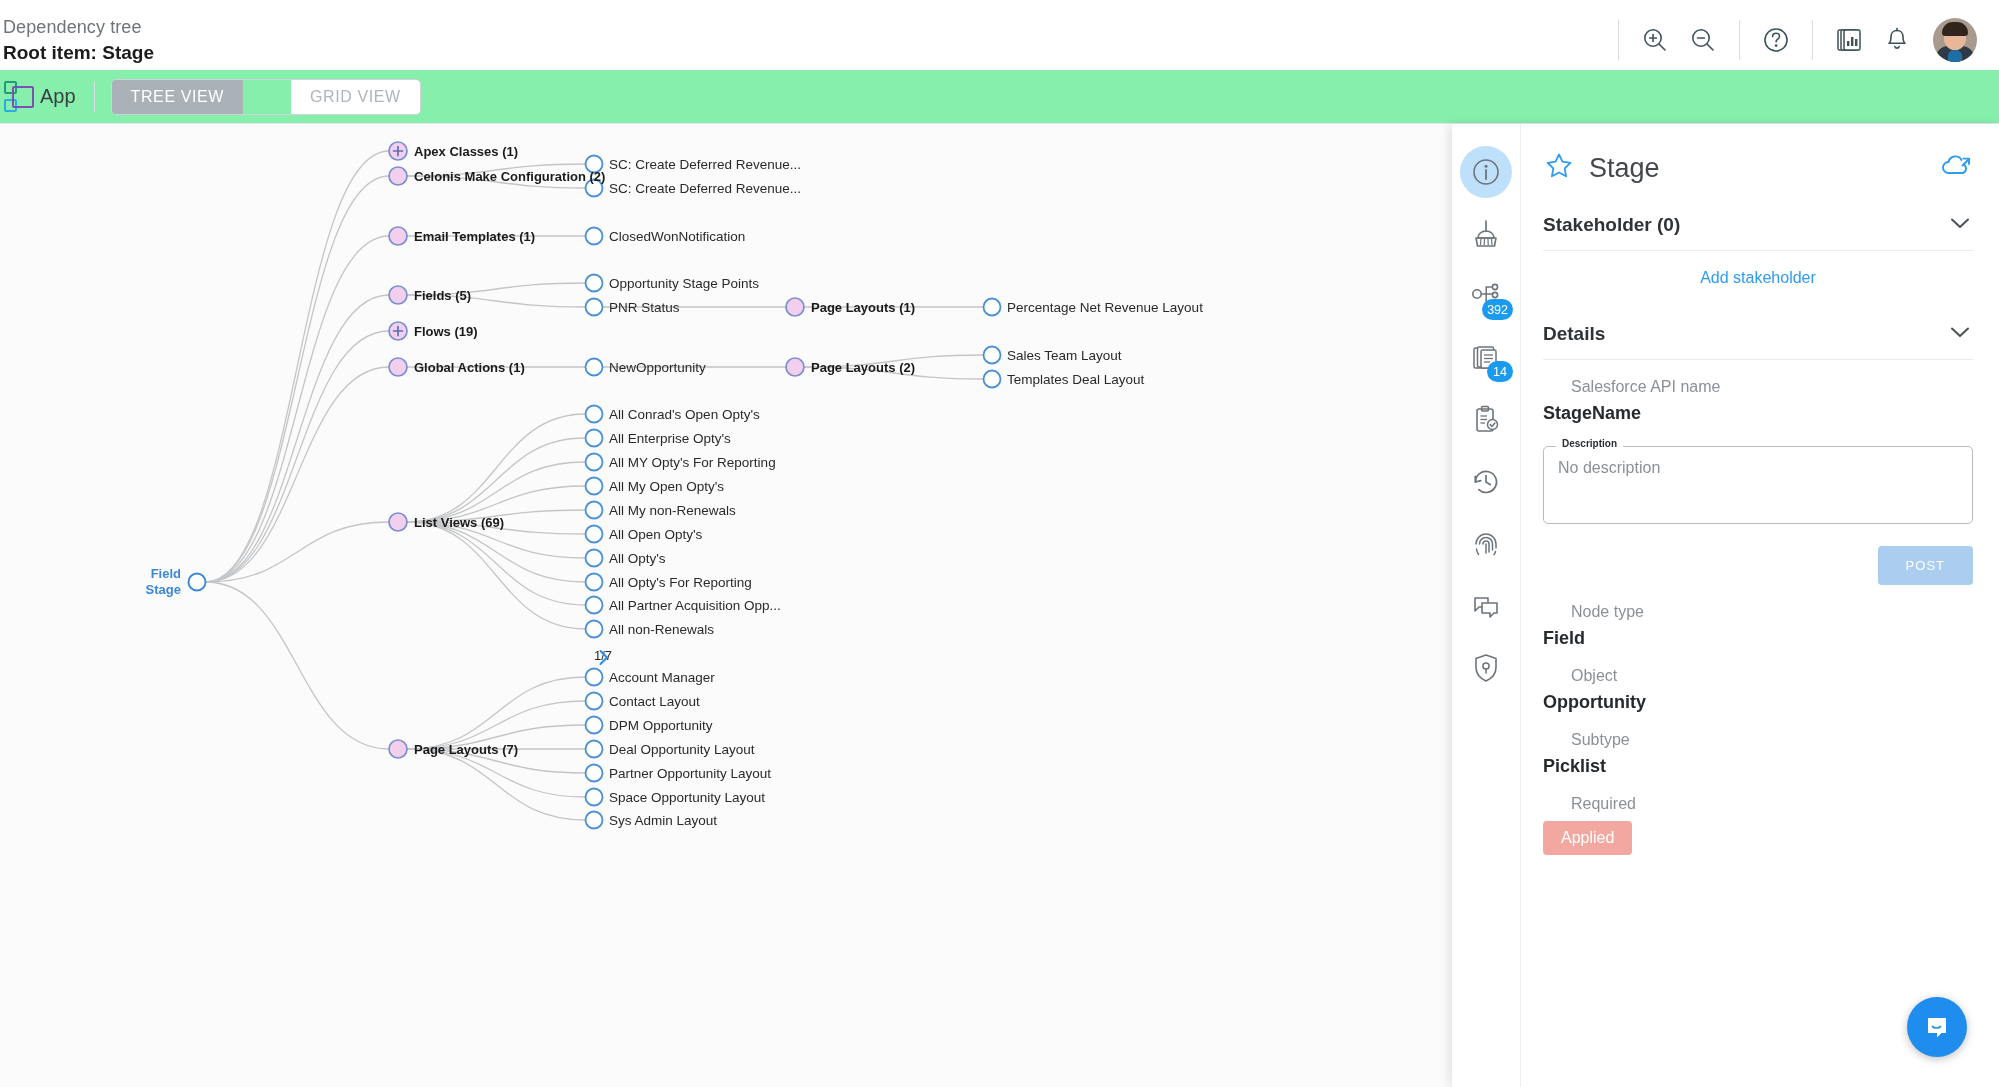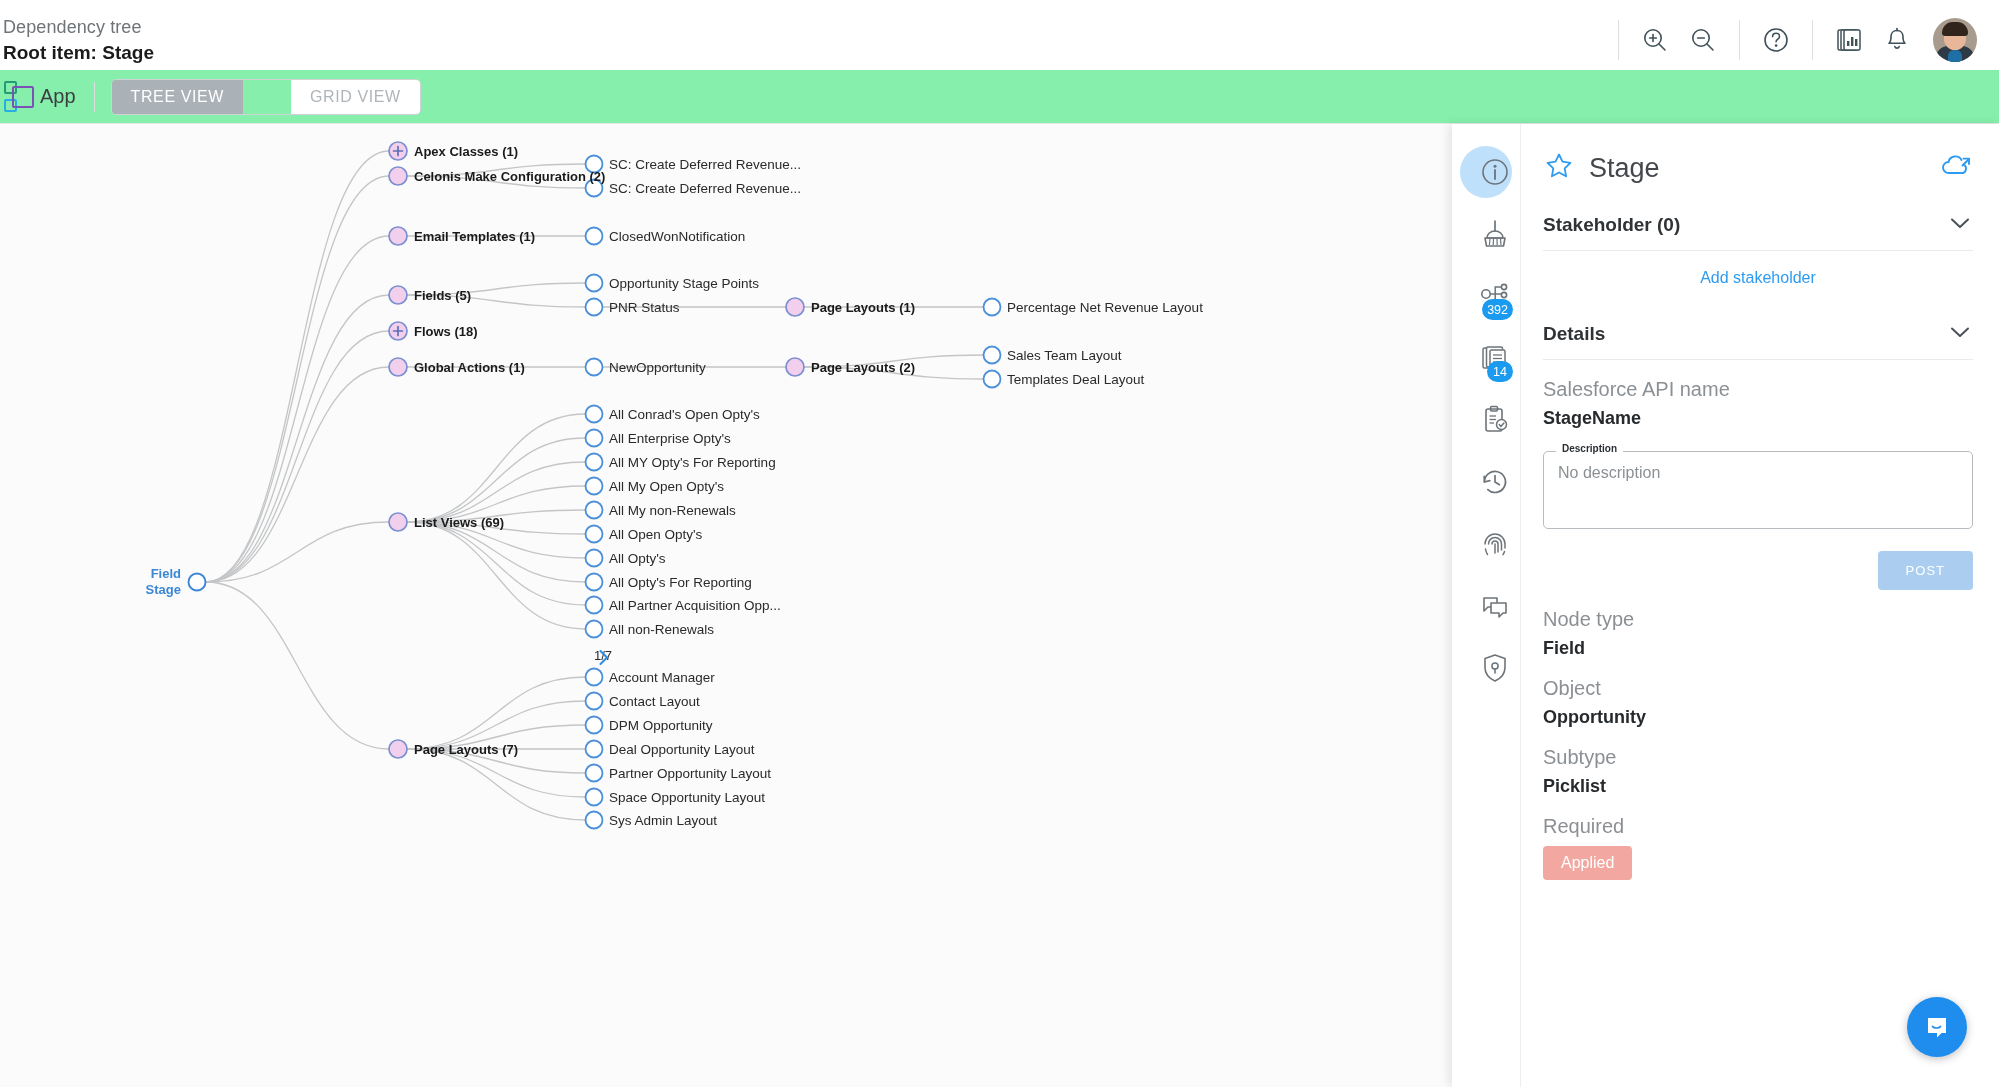--- a/index.html
+++ b/index.html
@@ -96,21 +96,21 @@
     background: #ffffff; box-shadow: -3px 0 10px rgba(0,0,0,0.10);
     display: flex;
   }
   .rail {
     width: 69px; height: 100%; background: #ffffff; border-right: 1px solid #eceef0;
     padding-top: 22px; display: flex; flex-direction: column; align-items: center;
     gap: 10px; flex: 0 0 auto;
   }
   .rail-item {
     width: 52px; height: 52px; border-radius: 50%; position: relative;
-    display: flex; align-items: center; justify-content: flex-end; cursor: pointer;
+    display: flex; align-items: center; justify-content: center; cursor: pointer;
   }
   .rail-item.active { background: #bfe0fb; }
   .badge {
     position: absolute; right: -1px; bottom: 2px; min-width: 26px; height: 21px;
     border-radius: 11px; background: #1a9bf0; color: #fff; font-size: 12.5px;
     display: flex; align-items: center; justify-content: center; padding: 0 5px;
     font-family: "Liberation Sans", sans-serif;
   }
   .rbody { flex: 1 1 auto; padding: 24px 26px 0 22px; position: relative; overflow: hidden; }
   .rp-head { display: flex; align-items: center; height: 40px; }
@@ -118,21 +118,21 @@
   .rp-cloud { margin-left: auto; cursor: pointer; line-height: 0; }
   .acc-row {
     display: flex; align-items: center; justify-content: space-between;
     padding: 22px 0 10px 0; border-bottom: 1px solid #e9ebed; cursor: pointer;
   }
   .acc-title { font-size: 19px; color: #2f3336; font-weight: bold; }
   .add-link {
     text-align: center; color: #2e9bf0; font-size: 16px; padding: 18px 0 10px 0;
     cursor: pointer;
   }
-  .field-label { font-size: 20px; color: #8b9095; margin-top: 18px; }
+  .field-label { font-size: 16px; color: #8b9095; margin-top: 18px; margin-left: 28px; }
   .field-value { font-size: 18px; color: #262a2d; font-weight: bold; margin-top: 7px; }
   .desc-box {
     position: relative; margin-top: 22px; height: 78px;
     border: 1px solid #b7bcc1; border-radius: 5px; padding: 12px 14px;
   }
   .desc-legend {
     position: absolute; top: -9px; left: 12px; background: #fff; padding: 0 6px;
     font-size: 10px; color: #2b2f33; font-weight: bold;
   }
   .desc-text { font-size: 16px; color: #8b9095; }
@@ -312,21 +312,21 @@
     </svg>
   <div id="tree-nodes">
       <div class="root-label" style="left: 119px; top: 458px; width: 62px;">
         <div>Field</div>
         <div>Stage</div>
       </div>
       <div class="node-label branch" style="left: 414px; top: 27px;">Apex Classes (1)</div>
       <div class="node-label branch" style="left: 414px; top: 52px;">Celonis Make Configuration (2)</div>
       <div class="node-label branch" style="left: 414px; top: 112px;">Email Templates (1)</div>
       <div class="node-label branch" style="left: 414px; top: 171px;">Fields (5)</div>
-      <div class="node-label branch" style="left: 414px; top: 207px;">Flows (18)</div>
+      <div class="node-label branch" style="left: 414px; top: 207px;">Flows (19)</div>
       <div class="node-label branch" style="left: 414px; top: 243px;">Global Actions (1)</div>
       <div class="node-label branch" style="left: 414px; top: 398px;">List Views (69)</div>
       <div class="node-label branch" style="left: 414px; top: 625px;">Page Layouts (7)</div>
       <div class="node-label branch" style="left: 811px; top: 183px;">Page Layouts (1)</div>
       <div class="node-label branch" style="left: 811px; top: 243px;">Page Layouts (2)</div>
       <div class="node-label leaf" style="left: 609px; top: 40px;">SC: Create Deferred Revenue...</div>
       <div class="node-label leaf" style="left: 609px; top: 64px;">SC: Create Deferred Revenue...</div>
       <div class="node-label leaf" style="left: 609px; top: 112px;">ClosedWonNotification</div>
       <div class="node-label leaf" style="left: 609px; top: 159px;">Opportunity Stage Points</div>
       <div class="node-label leaf" style="left: 609px; top: 183px;">PNR Status</div>

